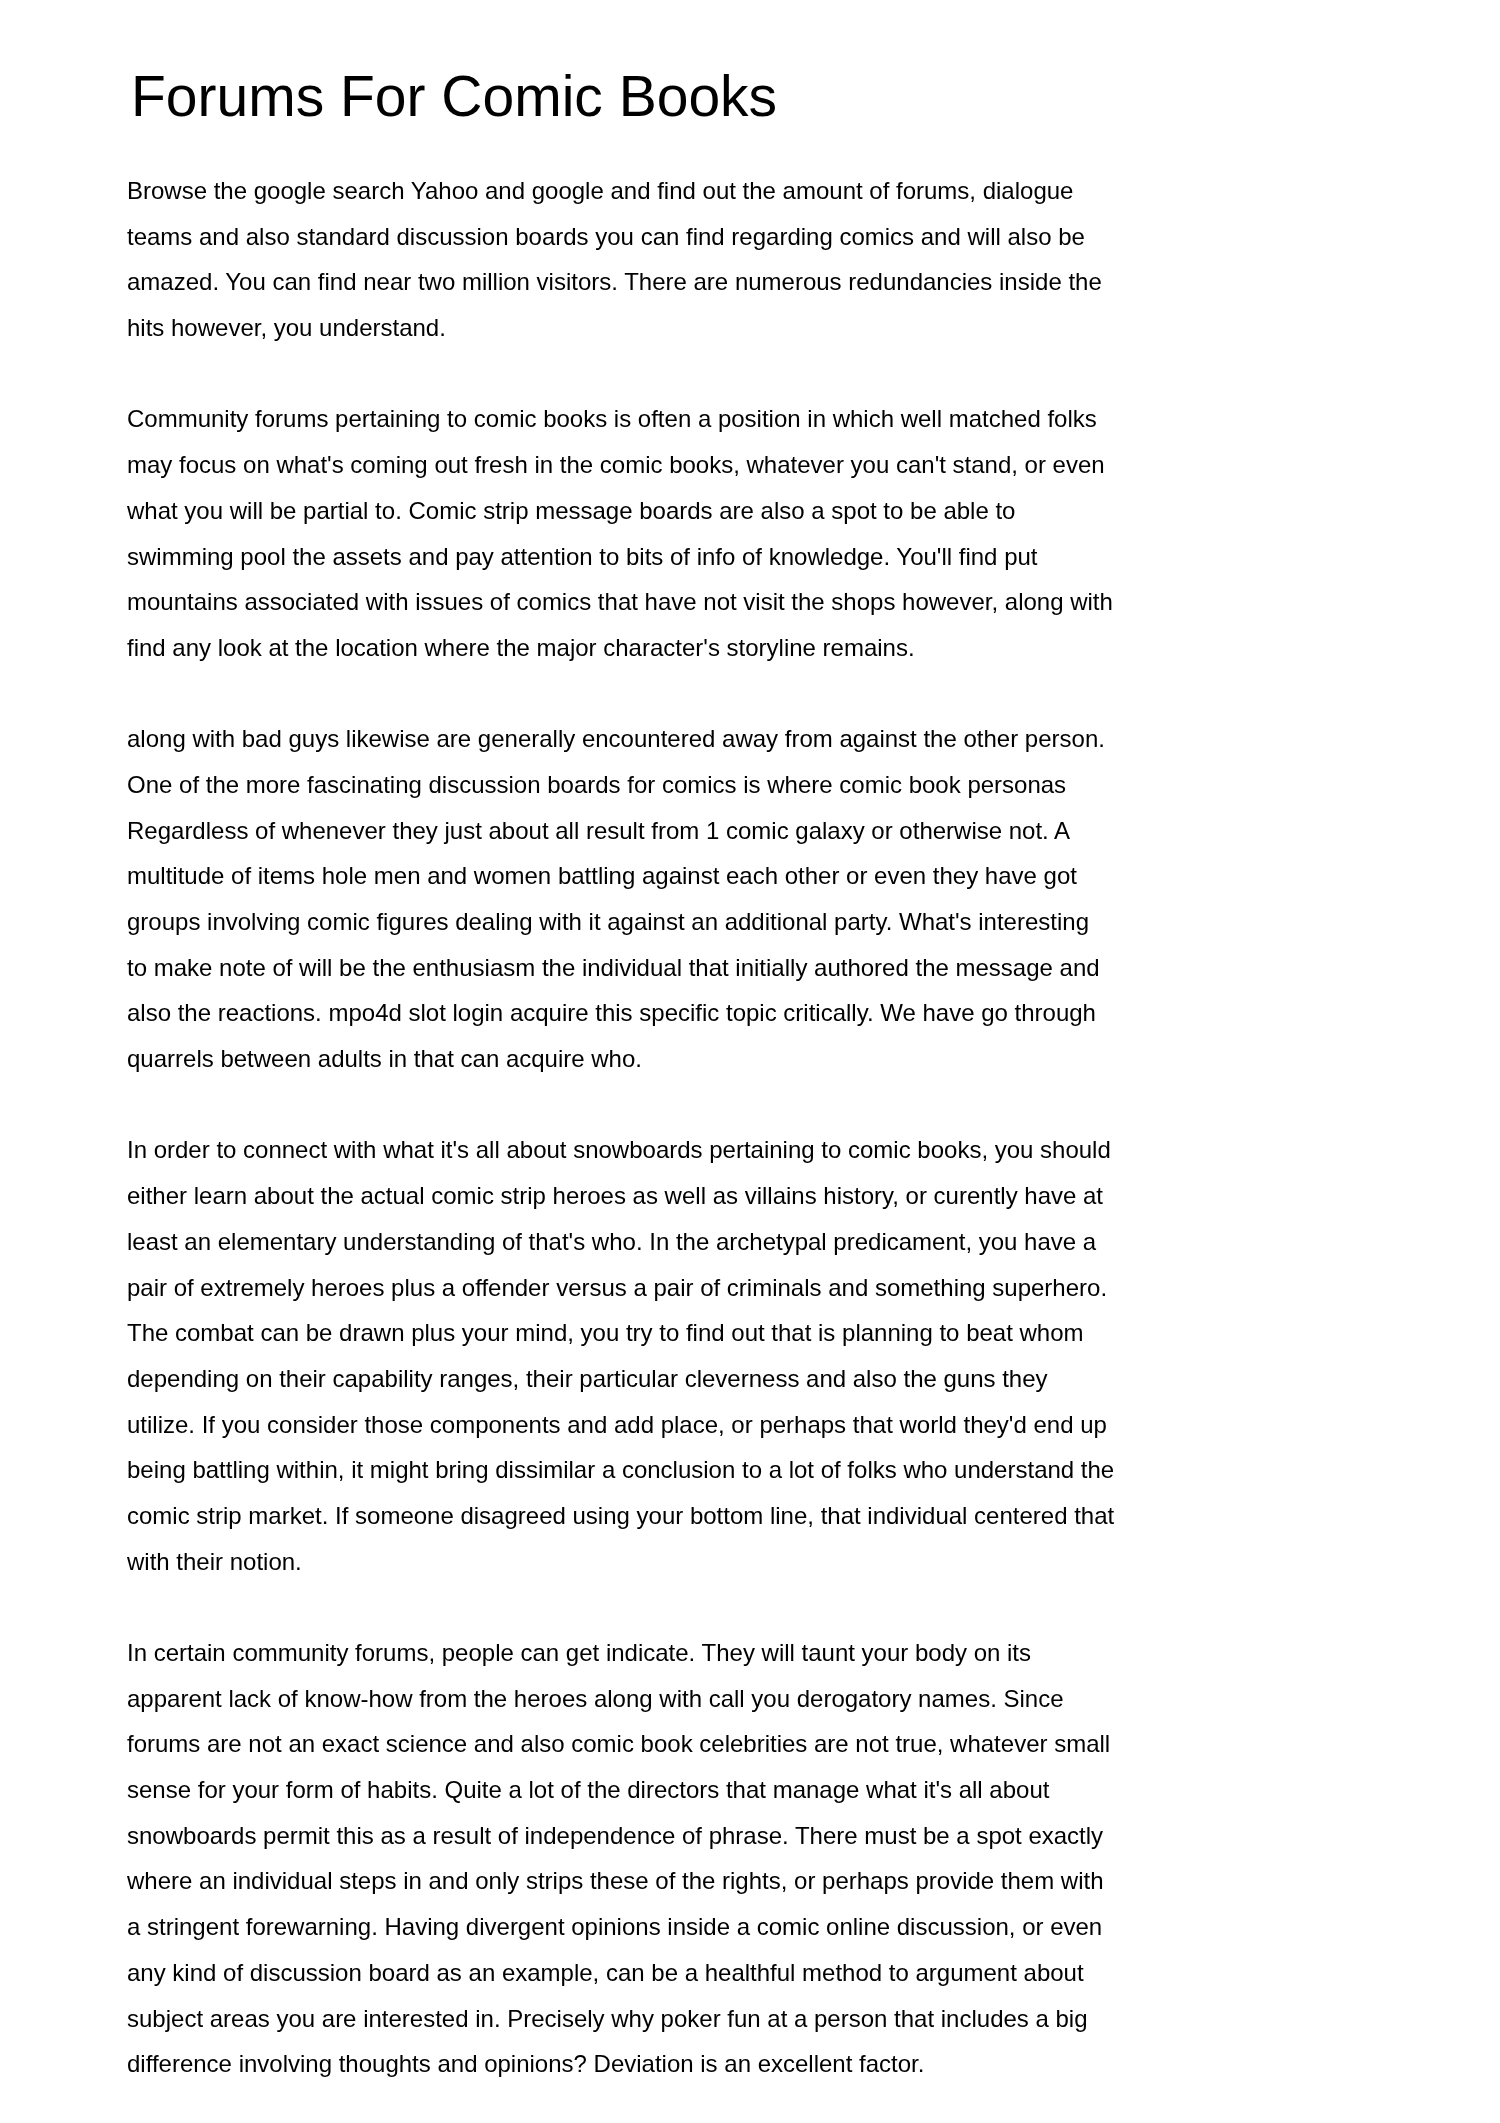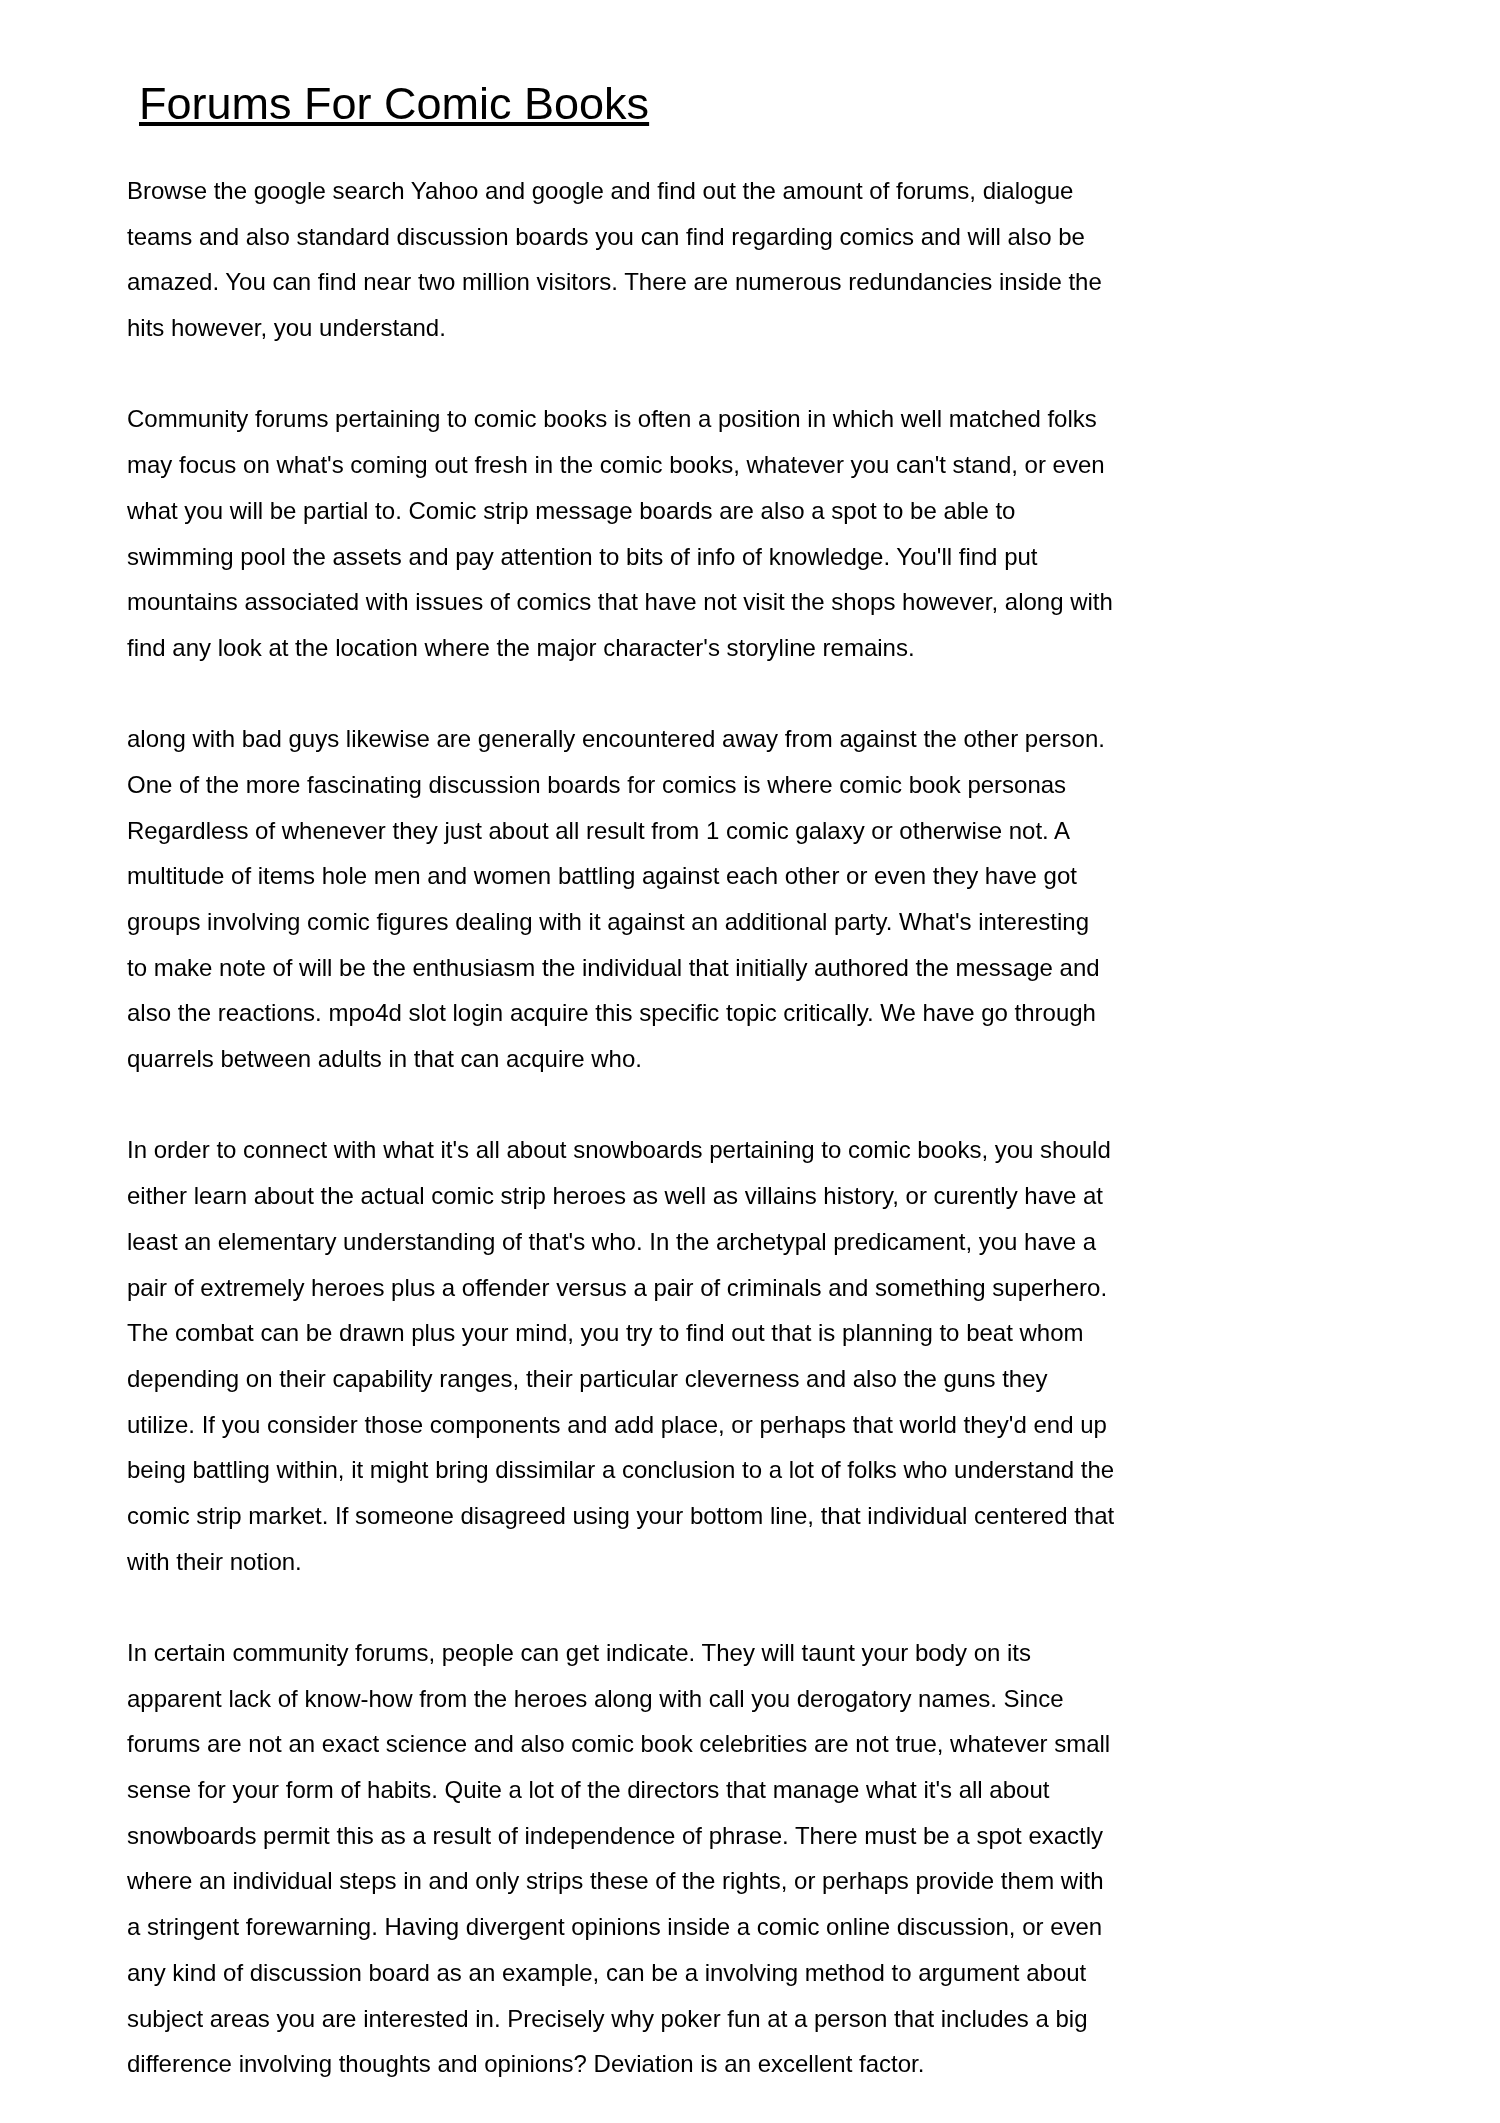--- a/index.html
+++ b/index.html
@@ -18,26 +18,25 @@
     .page {
       position: absolute;
       left: 127px;
       top: 0;
       width: 1300px;
     }
     .title {
       position: absolute;
       left: 0;
       top: 66px;
-      margin: 12px;
+      margin: 4px;
       font-weight: normal;
-      font-size: 45px;
+      font-size: 57px;
       line-height: 52px;
       white-space: nowrap;
-      text-decoration: underline;
     }
     .body {
       position: absolute;
       left: 0;
       top: 168px;
       width: 1300px;
     }
     .para {
       margin: 0 0 45.7px 0;
     }
@@ -98,19 +97,19 @@
     </p>
 
     <p class="para">
       <span class="line">In certain community forums, people can get indicate. They will taunt your body on its</span>
       <span class="line">apparent lack of know-how from the heroes along with call you derogatory names. Since</span>
       <span class="line">forums are not an exact science and also comic book celebrities are not true, whatever small</span>
       <span class="line">sense for your form of habits. Quite a lot of the directors that manage what it's all about</span>
       <span class="line">snowboards permit this as a result of independence of phrase. There must be a spot exactly</span>
       <span class="line">where an individual steps in and only strips these of the rights, or perhaps provide them with</span>
       <span class="line">a stringent forewarning. Having divergent opinions inside a comic online discussion, or even</span>
-      <span class="line">any kind of discussion board as an example, can be a involving method to argument about</span>
+      <span class="line">any kind of discussion board as an example, can be a healthful method to argument about</span>
       <span class="line">subject areas you are interested in. Precisely why poker fun at a person that includes a big</span>
       <span class="line">difference involving thoughts and opinions? Deviation is an excellent factor.</span>
     </p>
 
   </div>
 </div>
 
 </body></html>

